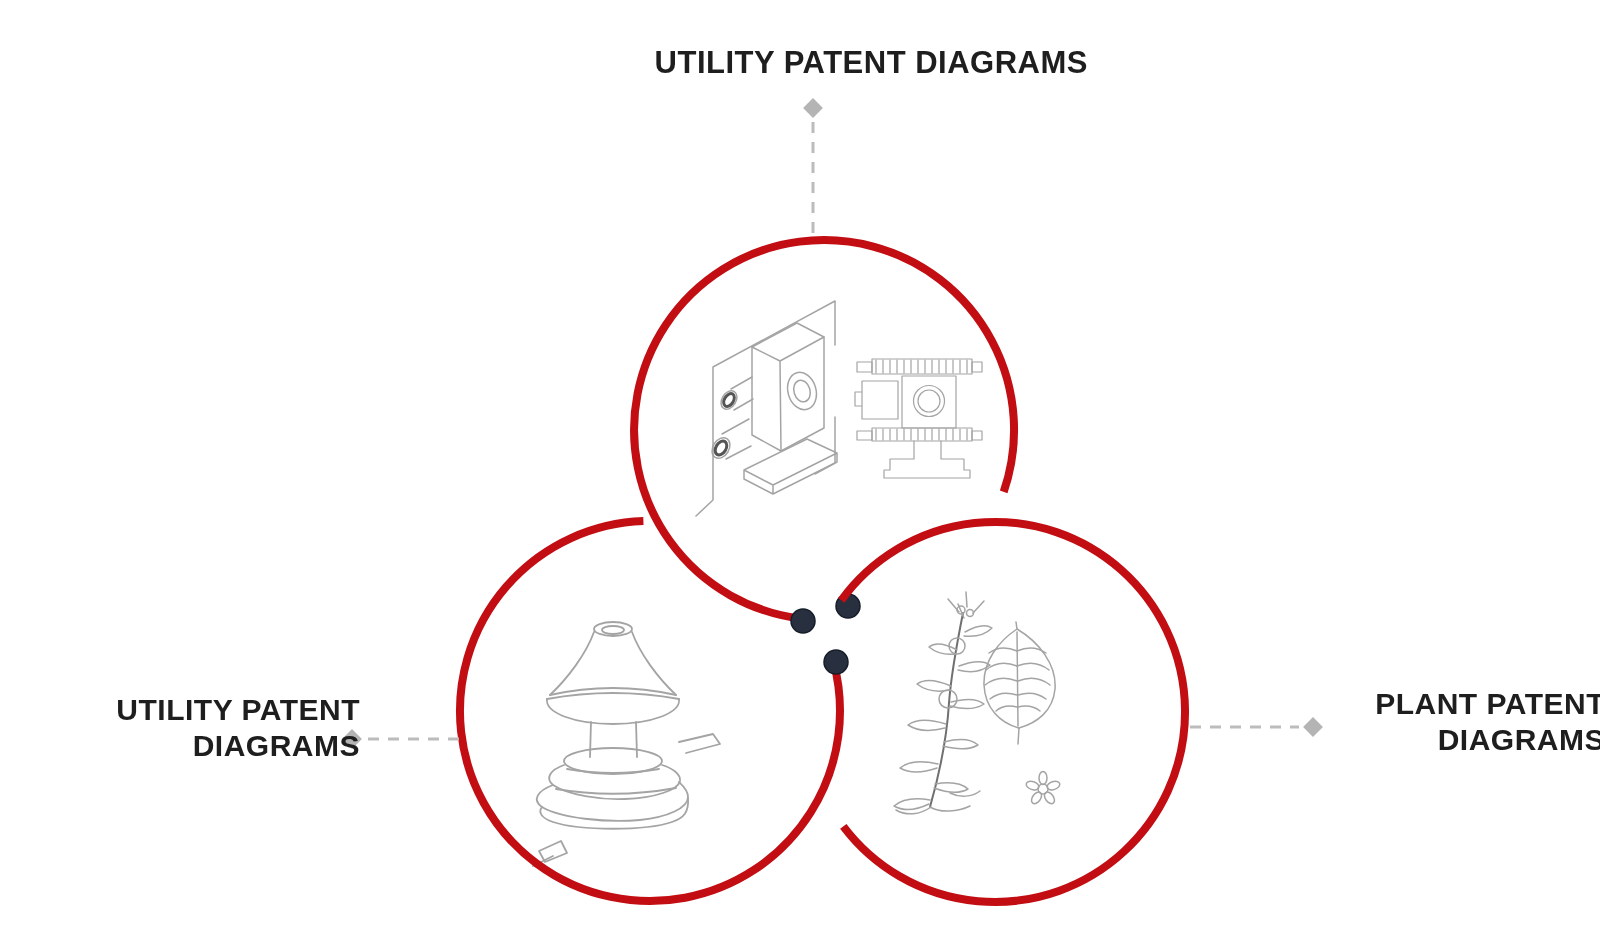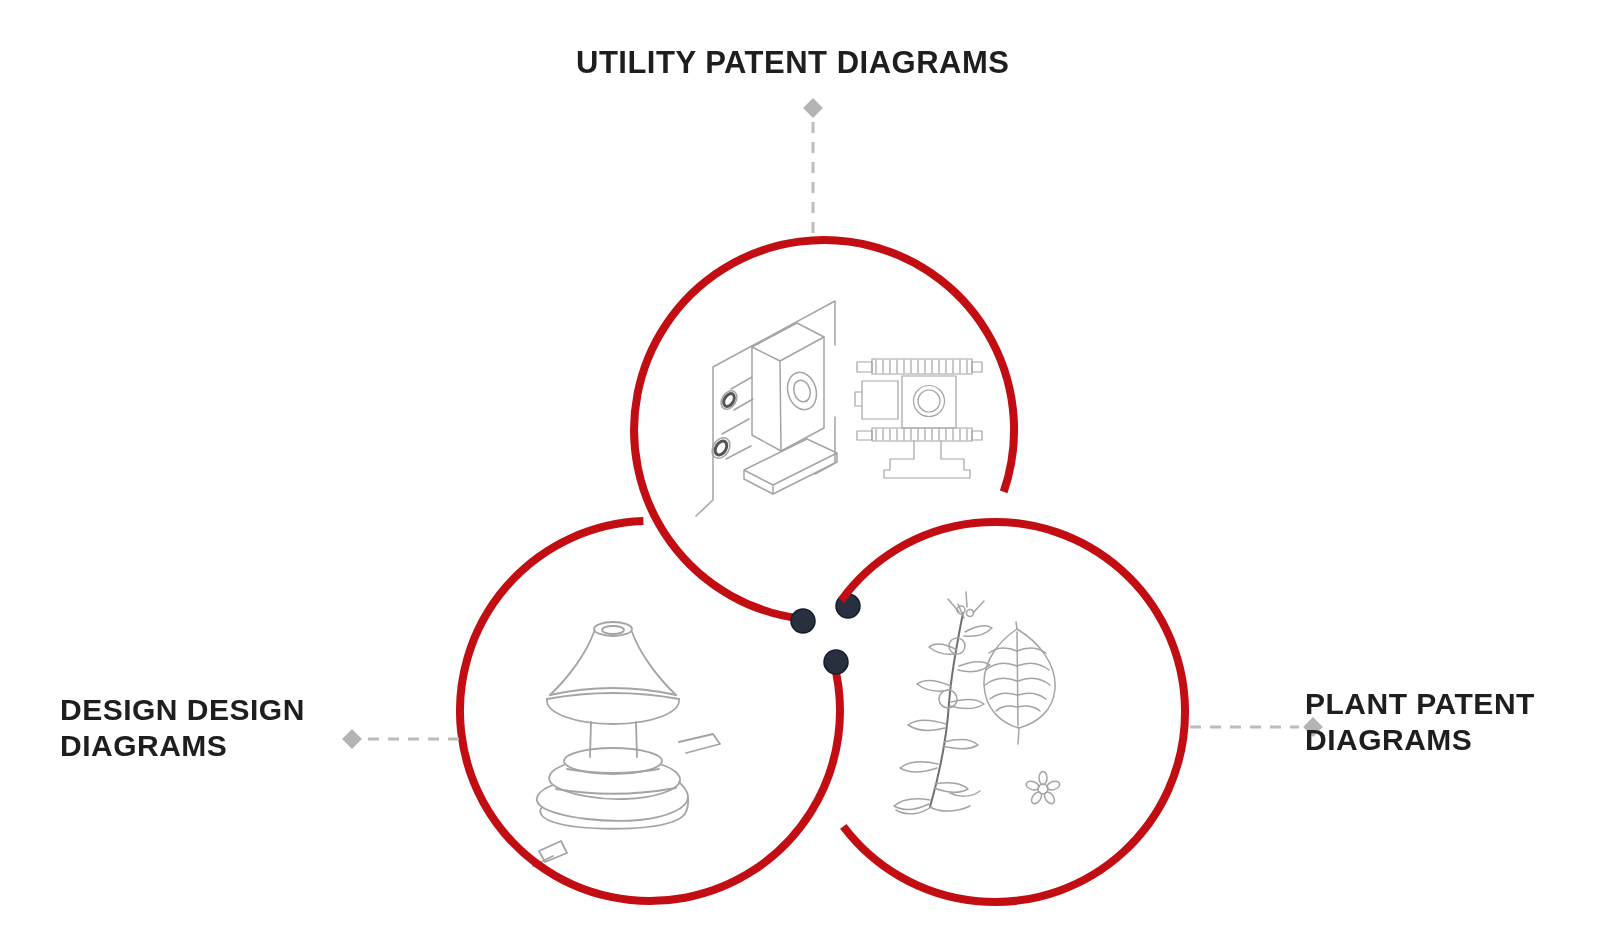--- a/index.html
+++ b/index.html
@@ -4,21 +4,21 @@
 <style>
   :root{
     --accent-red:#c20d13; --dot-navy:#28303f; --dot-border:#161d29;
     --connector-gray:#bcbcbc; --diamond-gray:#b4b4b4; --text-dark:#1e1e1e;
     --sketch-gray:#a4a4a4; --sketch-dark:#707070; --bg:#ffffff;
   }
   html,body{margin:0;padding:0;background:var(--bg,#fff);}
   .stage{position:relative;width:1600px;height:928px;background:var(--bg,#fff);overflow:hidden;
          font-family:"Liberation Sans",sans-serif;}
   .stage svg{position:absolute;left:0;top:0;}
-  .label{position:absolute;text-align:left;font-weight:700;color:var(--text-dark,#1e1e1e);
+  .label{position:absolute;text-align:right;font-weight:700;color:var(--text-dark,#1e1e1e);
          letter-spacing:.5px;}
   .label span{display:block;}
   .title-label{left:576px;top:46px;width:512px;font-size:31px;line-height:34px;}
   .left-label{left:60px;top:692px;width:300px;font-size:30px;line-height:36px;}
   .right-label{left:1305px;top:686px;width:300px;font-size:30px;line-height:36px;}
   .arc{fill:none;stroke:var(--accent-red,#c20d13);stroke-width:8;}
   .dot{fill:var(--dot-navy,#28303f);stroke:var(--dot-border,#161d29);stroke-width:1.5;}
   .connector{fill:none;stroke:var(--connector-gray,#bcbcbc);stroke-width:3;stroke-dasharray:11 9;}
   .diamond{fill:var(--diamond-gray,#b4b4b4);}
   .sketch{fill:none;stroke:var(--sketch-gray,#a4a4a4);stroke-width:1.5;
@@ -124,21 +124,21 @@
     <line class="connector" x1="368" y1="739" x2="461" y2="739"></line>
     <rect class="diamond" x="-7" y="-7" width="14" height="14" transform="translate(352 739) rotate(45)"></rect>
     <line class="connector" x1="1190" y1="727" x2="1299" y2="727"></line>
     <rect class="diamond" x="-7" y="-7" width="14" height="14" transform="translate(1313 727) rotate(45)"></rect>
   </svg>
 
   <div class="label title-label">
     <span>UTILITY PATENT DIAGRAMS</span>
   </div>
   <div class="label left-label">
-    <span>DESIGN DESIGN</span>
+    <span>UTILITY PATENT</span>
     <span>DIAGRAMS</span>
   </div>
   <div class="label right-label">
     <span>PLANT PATENT</span>
     <span>DIAGRAMS</span>
   </div>
 
 </div>
 
 </body></html>

